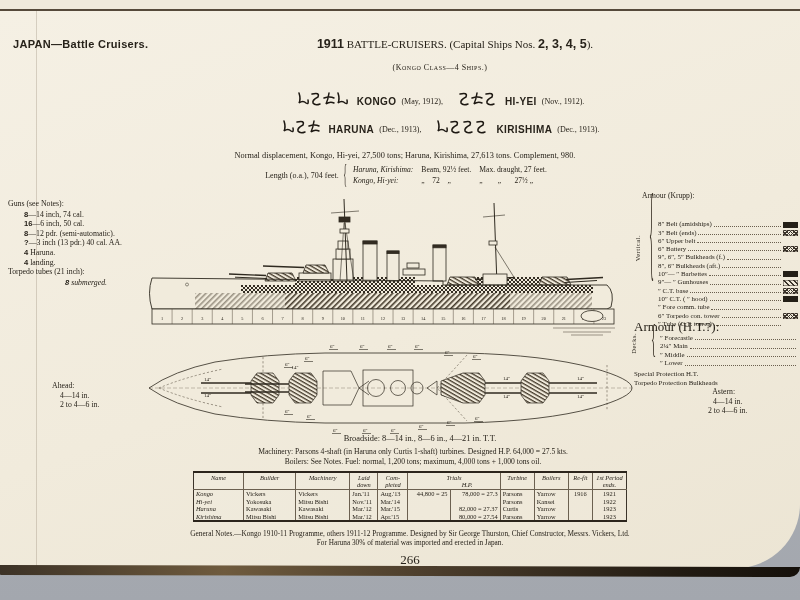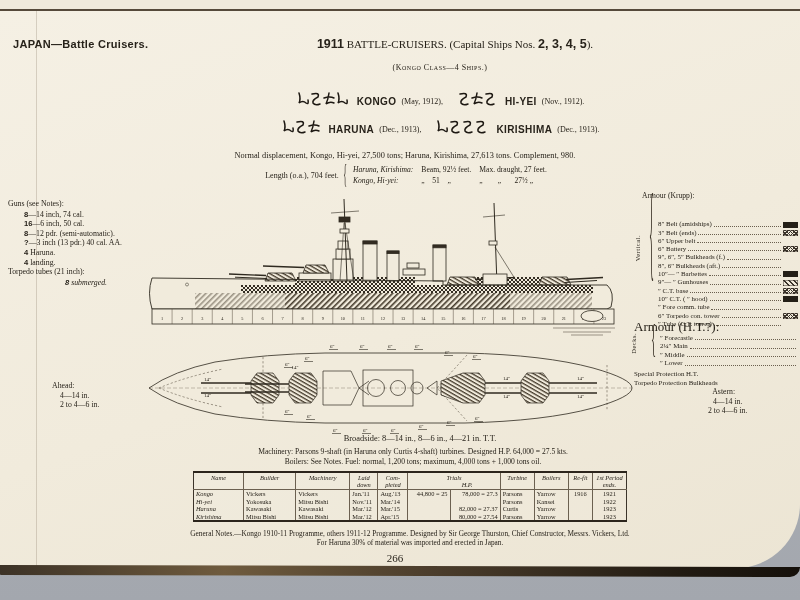--- a/index.html
+++ b/index.html
@@ -86,21 +86,21 @@
   .datatable th{font-style:italic;font-weight:normal;border-left:.6px solid #6b6050;
                 border-bottom:.7px solid #6b6050;padding:1px 1px;vertical-align:top;line-height:7px;}
   .datatable td{border-left:.6px solid #6b6050;padding:0 2px;vertical-align:top;line-height:7.6px;}
   .datatable td:first-child,.datatable th:first-child{border-left:none;}
   .datatable tbody td:first-child{font-style:italic;}
   .datatable .num{text-align:right;}
   .datatable .ctr{text-align:center;}
   .trials-hd div:last-child{margin-left:26px;}
 
   .notes{left:185px;top:519px;width:450px;font-size:7.3px;line-height:8.6px;}
-  .pageno{left:170px;top:541px;width:450px;font-size:11px;}
+  .pageno{left:185px;top:541px;width:450px;font-size:13px;}
 
   svg text{font-family:"Liberation Serif",serif;fill:#27221a;}
   .drawing{position:absolute;}
 </style>
 </head>
 <body>
 
 <div class="scene">
   <div class="top-strip"></div>
   <div class="top-line"></div>
@@ -170,21 +170,21 @@
           <tbody>
 
           <tr>
             <td class="ital">Haruna, Kirishima:</td>
             <td class="ditto">Beam, 92½ feet.</td>
             <td class="ditto">Max. draught, 27 feet.</td>
           </tr>
 
           <tr>
             <td class="ital">Kongo, Hi-yei:</td>
-            <td class="ditto">„    51    „</td>
+            <td class="ditto">„    72    „</td>
             <td class="ditto">„        „       27½ „</td>
           </tr>
         </tbody>
         </table>
     </div>
 
     <div class="abs guns">
       <div class="gtitle"><span>Guns (see Notes):</span></div>
       <div>
 
@@ -536,21 +536,21 @@
           <text x="66" y="56" font-size="5" text-anchor="end">14″</text>
           <text x="150" y="28" font-size="5" text-anchor="middle">14″</text>
           <text x="358" y="39" font-size="5" text-anchor="start">14″</text>
           <text x="358" y="57" font-size="5" text-anchor="start">14″</text>
           <text x="432" y="39" font-size="5" text-anchor="start">14″</text>
           <text x="432" y="57" font-size="5" text-anchor="start">14″</text>
         </g>
     </svg>
 
     <div class="abs broadside center">Broadside:  8—14 in.,  8—6 in.,  4—21 in. T.T.</div>
-    <div class="abs machline center">Machinery: Parsons 9-shaft (in Haruna only Curtis 4-shaft) turbines.   Designed H.P. 64,000 = 27.5 kts.</div>
+    <div class="abs machline center">Machinery: Parsons 4-shaft (in Haruna only Curtis 1-shaft) turbines.   Designed H.P. 64,000 = 27.5 kts.</div>
     <div class="abs boilline center">Boilers: See Notes.   Fuel: normal, 1,200 tons;  maximum, 4,000 tons + 1,000 tons oil.</div>
 
     <table class="abs datatable">
       <colgroup>
         <col style="width:50px">
           <col style="width:52px">
           <col style="width:54px">
         <col style="width:28px">
           <col style="width:30px">
           <col style="width:42px">

